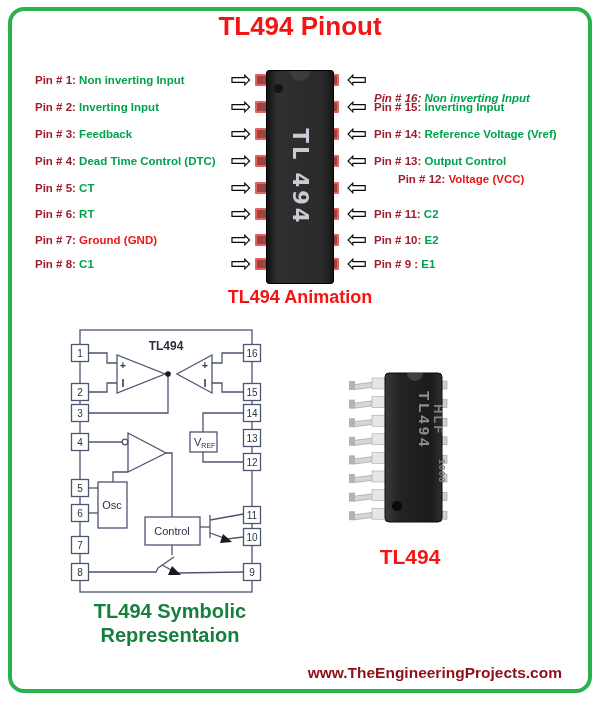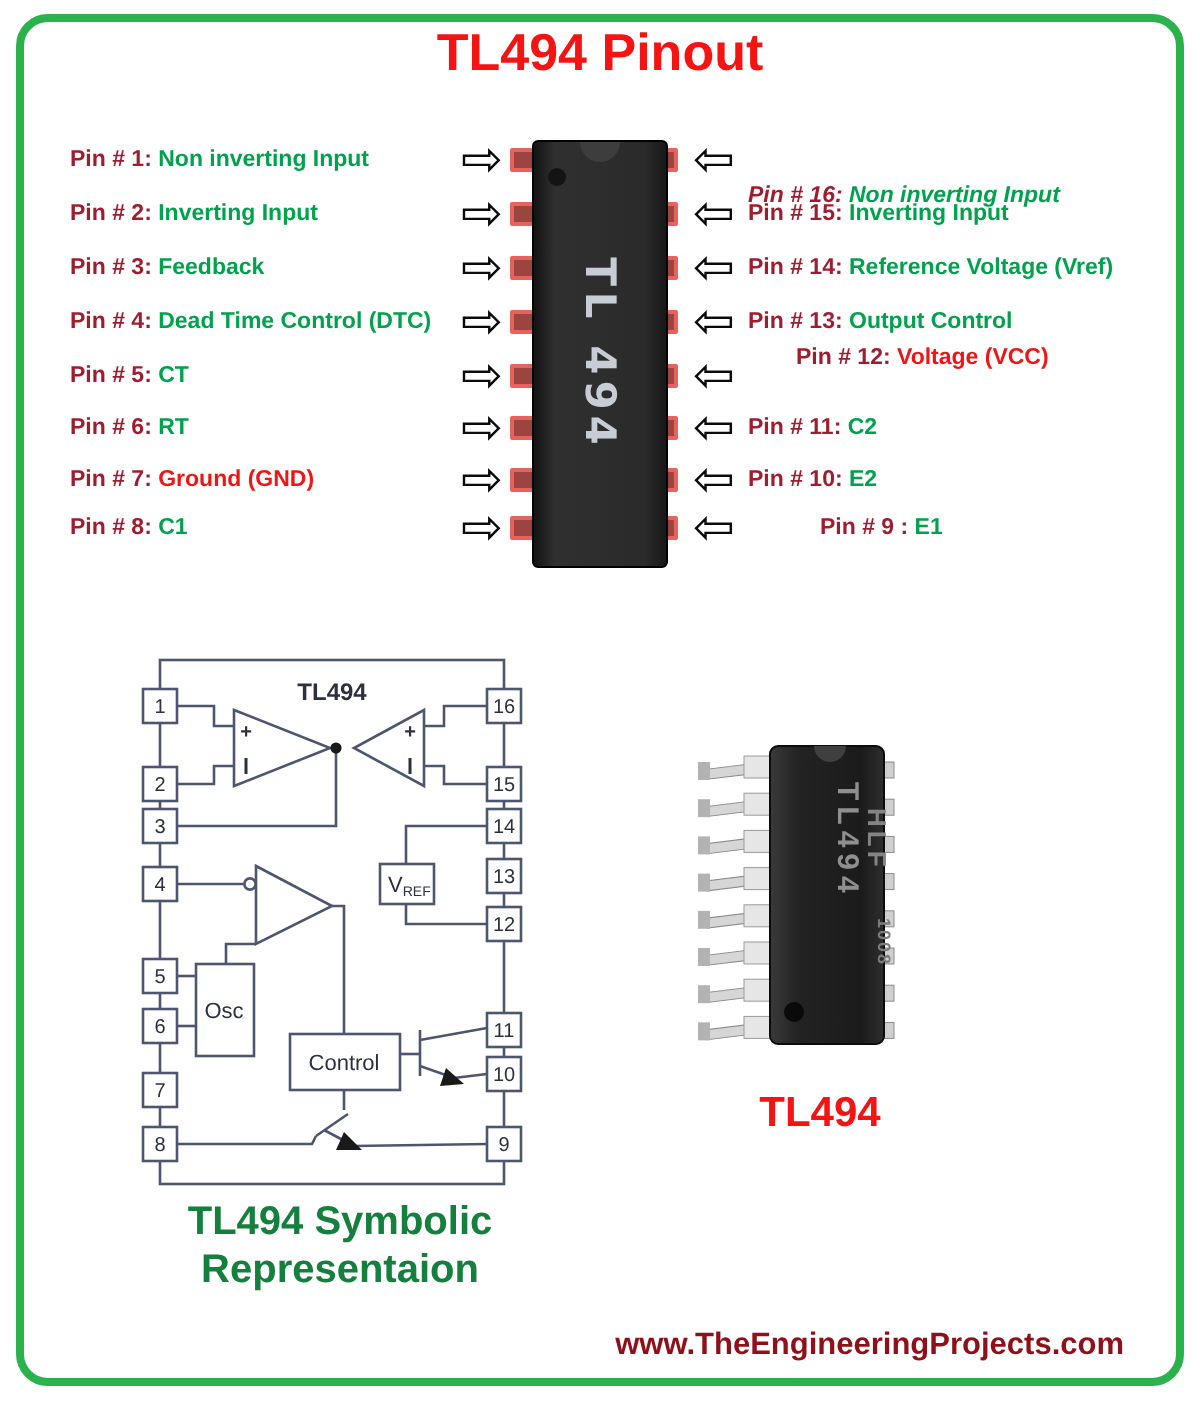--- a/index.html
+++ b/index.html
@@ -105,33 +105,34 @@
       <span class="arrow" style="left: 343px; top: 199px;">⇦</span>
       <span class="pad" style="left: 255px; top: 208px;"></span>
       <span class="pad" style="left: 326px; top: 208px;"></span>
       <div class="lbl" style="left: 35px; top: 232px;"><span class="pfx">Pin # 7: </span><span class="r">Ground (GND)</span></div>
       <div class="lbl" style="left: 374px; top: 232px;"><span class="pfx">Pin # 10: </span><span class="g">E2</span></div>
       <span class="arrow" style="left: 227px; top: 225px;">⇨</span>
       <span class="arrow" style="left: 343px; top: 225px;">⇦</span>
       <span class="pad" style="left: 255px; top: 234px;"></span>
       <span class="pad" style="left: 326px; top: 234px;"></span>
       <div class="lbl" style="left: 35px; top: 256px;"><span class="pfx">Pin # 8: </span><span class="g">C1</span></div>
-      <div class="lbl" style="left: 374px; top: 256px; margin-left: 36px;"><span class="pfx">Pin # 9 : </span><span class="g">E1</span></div>
+      <div class="lbl" style="left: 374px; top: 256px;"><span class="pfx">Pin # 9 : </span><span class="g">E1</span></div>
       <span class="arrow" style="left: 227px; top: 249px;">⇨</span>
       <span class="arrow" style="left: 343px; top: 249px;">⇦</span>
       <span class="pad" style="left: 255px; top: 258px;"></span>
       <span class="pad" style="left: 326px; top: 258px;"></span>
     </div>
 
   <div id="chip">
     <div class="notch"></div>
     <div class="dot1"></div>
     <div class="chip-label">TL 494</div>
   </div>
 
+  <div class="caption-animation">TL494 Animation</div>
 
   <svg id="schem" style="position:absolute;left:55px;top:325px;" width="215" height="275" viewBox="0 0 215 275">
     <g fill="none" stroke="#4d5670" stroke-width="1.3">
       <rect x="25" y="5" width="172" height="262"></rect>
 
       <path d="M33.5 28 H52 V38 H62"></path>
       <path d="M33.5 67 H52 V58 H62"></path>
 
       <path d="M188.5 28 H167 V38 H157"></path>
       <path d="M188.5 67 H167 V58 H157"></path>

